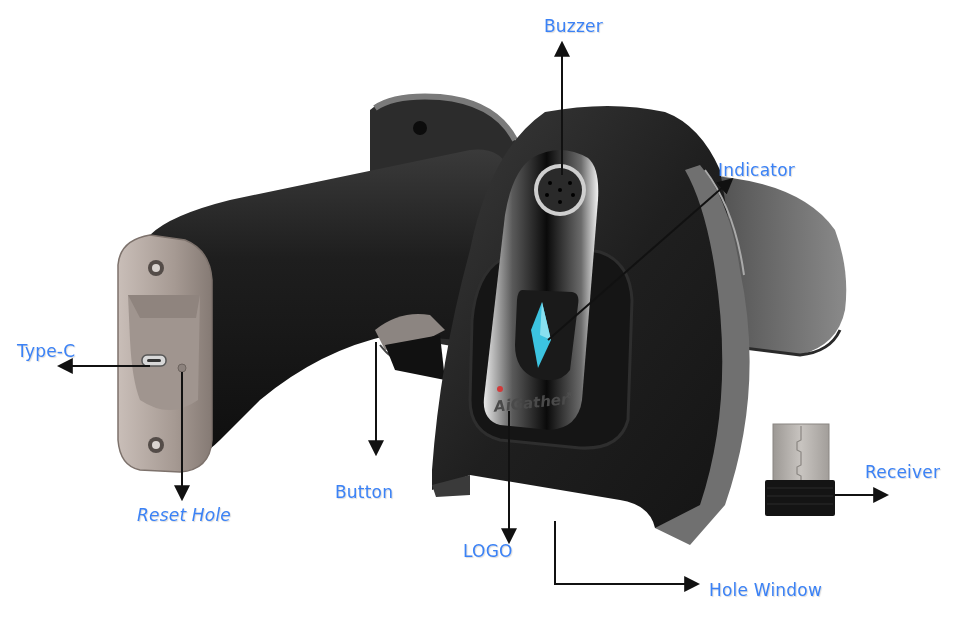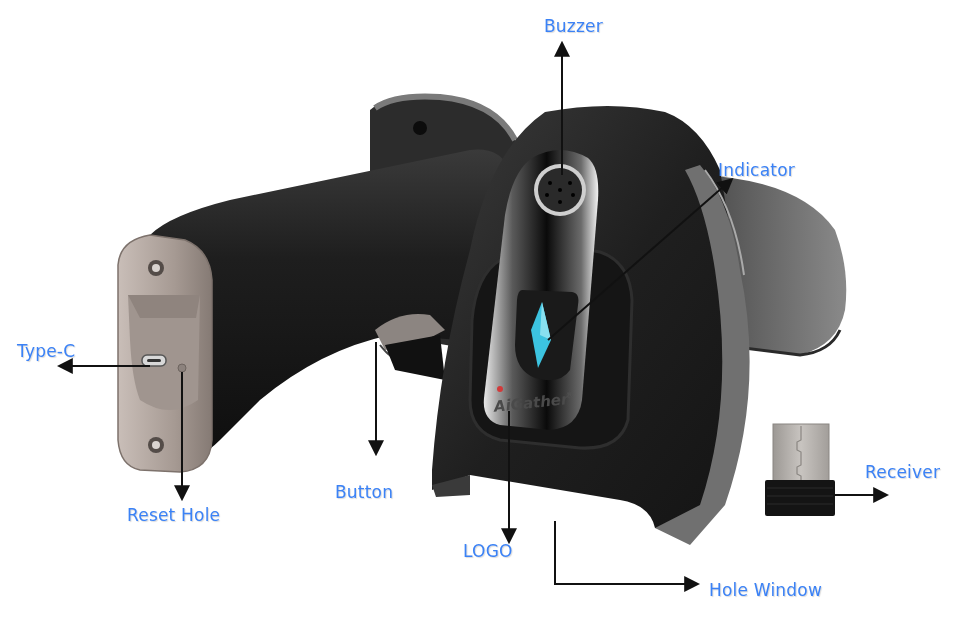--- a/index.html
+++ b/index.html
@@ -145,19 +145,19 @@
 
       <polyline points="555,521 555,584 697,584" marker-end="url(#arrowHead)"></polyline>
 
       <line x1="835" y1="495" x2="886" y2="495" marker-end="url(#arrowHead)"></line>
     </g>
   </svg>
 
   <div class="label" style="left:544px; top:16px;">Buzzer</div>
   <div class="label" style="left:718px; top:160px;">Indicator</div>
   <div class="label" style="left:17px; top:341px;">Type-C</div>
-  <div class="label" style="left:127px; top:505px;">Reset Hole</div>
+  <div class="label" style="left:137px; top:505px;font-style:italic;">Reset Hole</div>
   <div class="label" style="left:335px; top:462px;margin-top:20px;">Button</div>
   <div class="label" style="left:463px; top:541px;">LOGO</div>
   <div class="label" style="left:709px; top:580px;">Hole Window</div>
   <div class="label" style="left:865px; top:462px;">Receiver</div>
 
 </div>
 
 </body></html>

